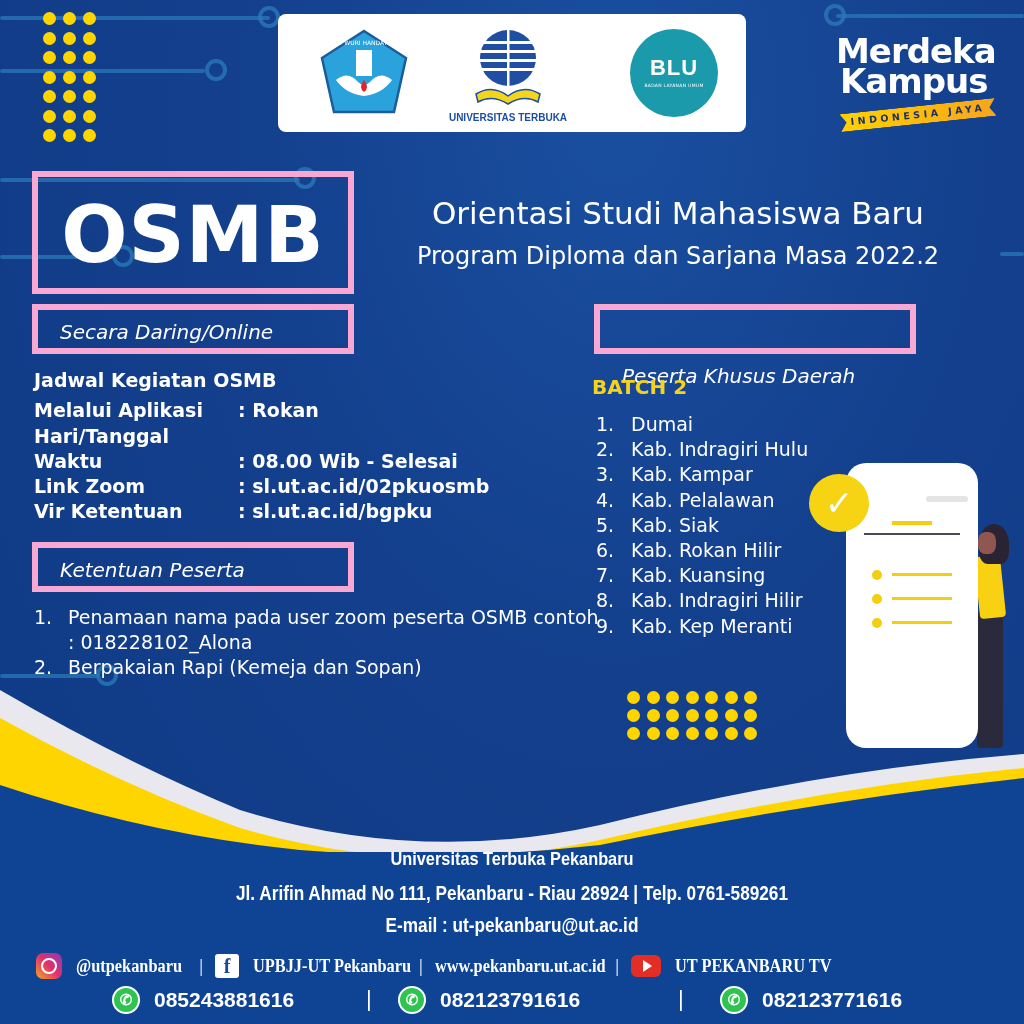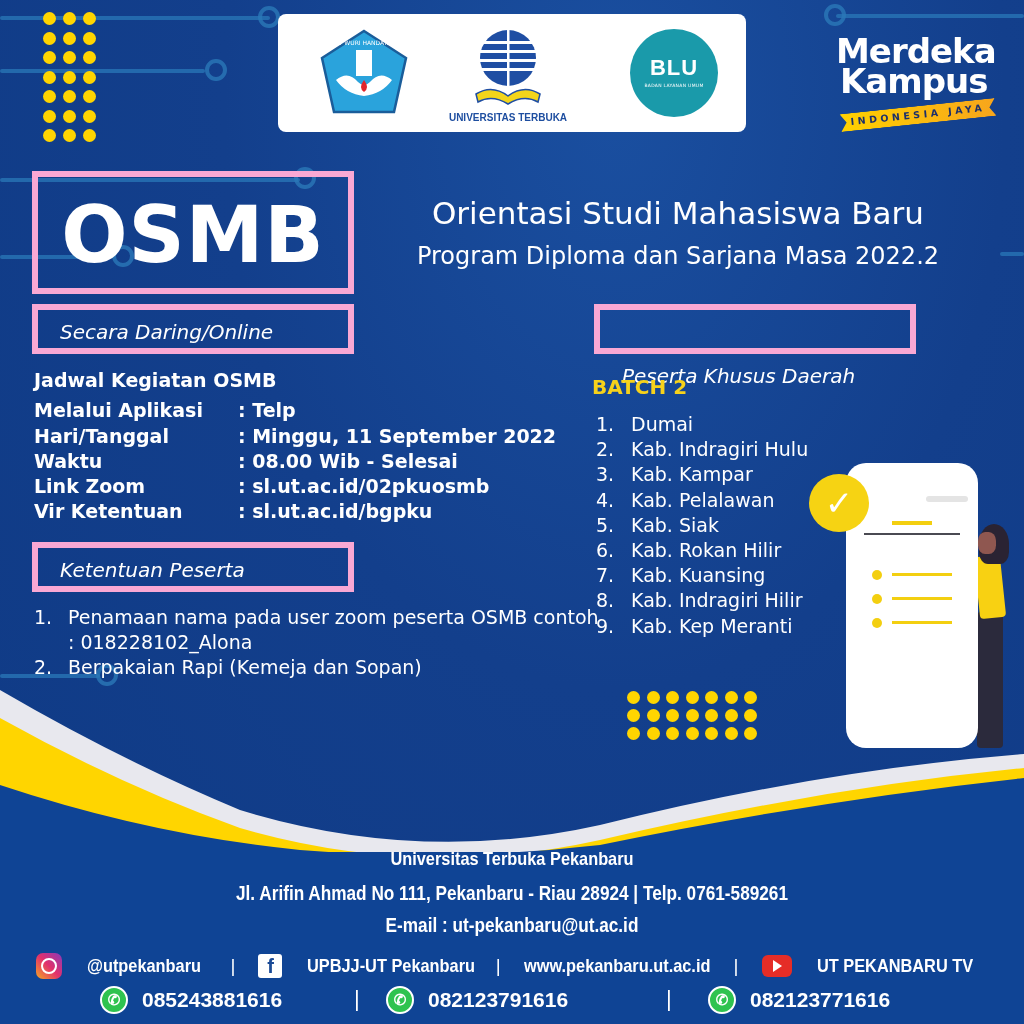--- a/index.html
+++ b/index.html
@@ -93,31 +93,31 @@
   
   .wave { position: absolute; left: 0; top: 690px; width: 1024px; height: 170px; }
   .footer-bg { position: absolute; left: 0; top: 760px; width: 1024px; height: 264px; }
 
   
   .footer { position: absolute; left: 0; width: 1024px; text-align: center; font-family: "Liberation Sans", sans-serif; font-weight: 700; color: #fff; }
   .f1 { top: 848px; font-size: 19px; transform: scaleX(.86); }
   .f2 { top: 882px; font-size: 20px; transform: scaleX(.86); }
   .f3 { top: 914px; font-size: 20px; transform: scaleX(.86); }
 
-  .social-row { position: absolute; left: 36px; top: 952px; height: 28px; display: flex; align-items: center; font-family: Liberation Sans, sans-serif; font-weight: 700; font-size: 19px; white-space: nowrap; gap: 11px; }
+  .social-row { position: absolute; left: 36px; top: 952px; height: 28px; display: flex; align-items: center; font-family: Liberation Serif, serif; font-weight: 700; font-size: 19px; white-space: nowrap; }
   .social-row .txt { transform: scaleX(.86); transform-origin: left center; display: inline-block; }
   .sep-bar { margin: 0 12px; font-weight: 400; }
   .ico { display: inline-flex; align-items: center; justify-content: center; }
   .ig { width: 26px; height: 26px; border-radius: 7px; background: linear-gradient(45deg, #f5a623, #e1306c 50%, #8a3ab9); margin-right: 14px; }
   .ig::after { content: ""; width: 12px; height: 12px; border: 2.5px solid #fff; border-radius: 50%; }
   .fb { width: 24px; height: 24px; background: #fff; border-radius: 3px; color: #1a4a96; font-size: 20px; font-weight: 900; margin-right: 14px; line-height: 24px; }
   .yt { width: 30px; height: 22px; background: #e52d27; border-radius: 6px; margin-right: 14px; }
   .yt::after { content: ""; border-left: 9px solid #fff; border-top: 6px solid transparent; border-bottom: 6px solid transparent; margin-left: 2px; }
 
-  .wa-row { position: absolute; left: 100px; top: 986px; width: 860px; height: 30px; font-family: "Liberation Sans", sans-serif; font-weight: 700; font-size: 21px; }
+  .wa-row { position: absolute; left: 112px; top: 986px; width: 860px; height: 30px; font-family: "Liberation Sans", sans-serif; font-weight: 700; font-size: 21px; }
   .wa-item { position: absolute; top: 0; display: flex; align-items: center; }
   .wa { width: 28px; height: 28px; border-radius: 50%; background: #2fc34f; border: 2px solid #fff; margin-right: 14px; position: relative; }
   .wa::after { content: "✆"; color: #fff; font-size: 15px; line-height: 24px; }
   .wa-sep { position: absolute; top: 0; font-weight: 400; font-size: 22px; }
 </style>
 </head>
 <body>
 
 <div class="bg"></div>
 
@@ -229,25 +229,24 @@
   <span>Peserta Khusus Daerah</span>
 </div>
 <div class="ybox label-box ketentuan-box">
   <span>Ketentuan Peserta</span>
 </div>
 
 <div class="schedule">
   <div class="sched-heading">Jadwal Kegiatan OSMB</div>
   <div class="sched-row">
     <div class="sched-key">Melalui Aplikasi</div>
-    <div>: Telp</div>
+    <div>: Rokan</div>
   </div>
   <div class="sched-row">
     <div class="sched-key">Hari/Tanggal</div>
-    <div>: Minggu, 11 September 2022</div>
   </div>
   <div class="sched-row">
     <div class="sched-key">Waktu</div>
     <div>: 08.00 Wib - Selesai</div>
   </div>
   <div class="sched-row">
     <div class="sched-key">Link Zoom</div>
     <div>: sl.ut.ac.id/02pkuosmb</div>
   </div>
   <div class="sched-row">

